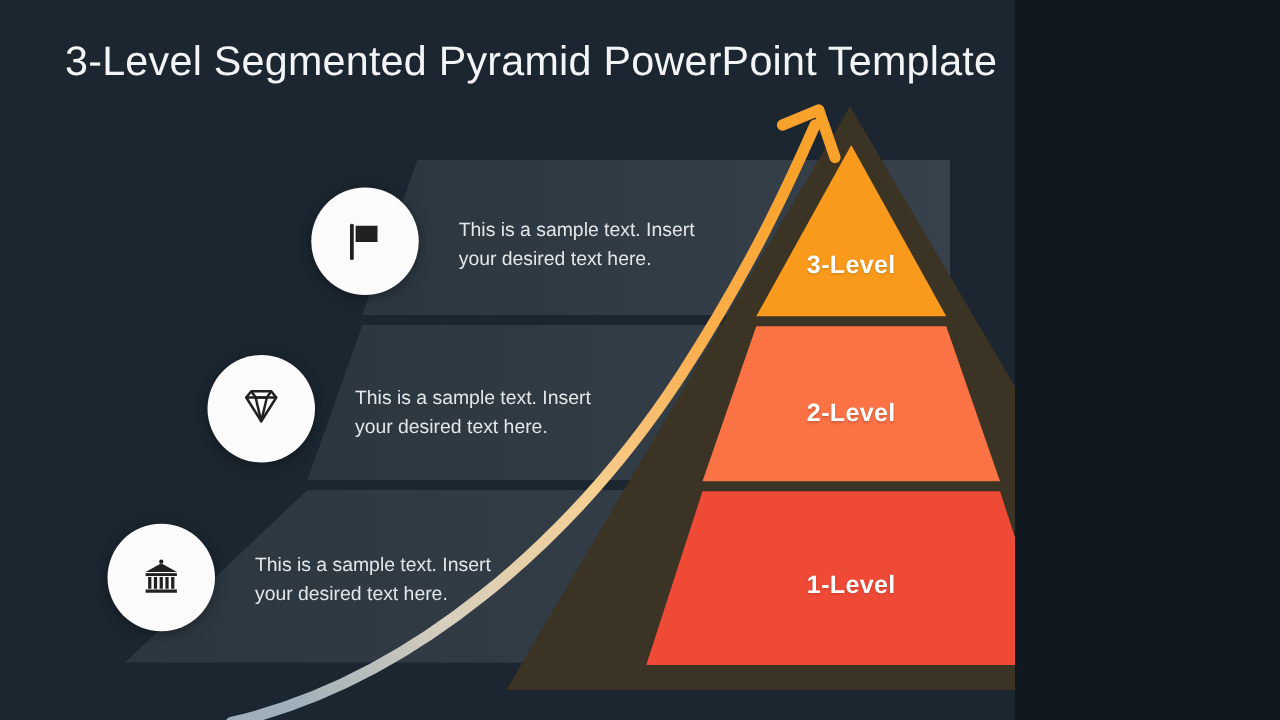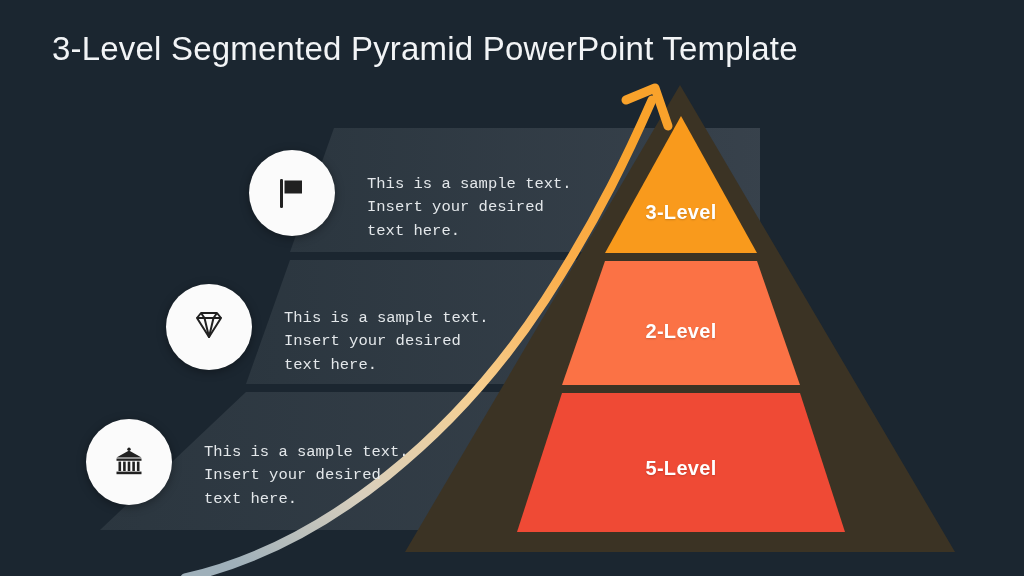--- a/index.html
+++ b/index.html
@@ -2,21 +2,21 @@
 <html><head>
 <meta charset="utf-8">
 <style>
   html, body {
     margin: 0;
     padding: 0;
     background: #11181f;
   }
   #slide {
     position: relative;
-    width: 1024px;
+    width: 812px;
     height: 576px;
     background: #1b2630;
     overflow: hidden;
     font-family: "Liberation Sans", sans-serif;
   }
 
   
   #title {
     position: absolute;
     left: 52px;
@@ -33,21 +33,21 @@
     position: absolute;
     left: 0;
     top: 0;
     width: 1024px;
     height: 576px;
   }
   #banners-layer { z-index: 2; }
   #pyramid-layer { z-index: 3; }
   #arrow-layer   { z-index: 4; }
   #icons-layer   { z-index: 6; }
-  #text-layer    { z-index: 5; font-family: Liberation Mono, monospace; }
+  #text-layer    { z-index: 5; }
 
   
   .icon-circle {
     position: absolute;
     width: 86px;
     height: 86px;
     border-radius: 50%;
     background: #fbfbfb;
     display: flex;
     align-items: center;
@@ -122,21 +122,21 @@
       </linearGradient>
     </defs>
 
     <path d="M 185,578 C 330,545 460,430 545,300 C 600,215 630,150 652,100" fill="none" stroke="url(#arrowGrad)" stroke-width="9" stroke-linecap="round"></path>
 
     <path d="M 626,100 L 655,88 L 668,126" fill="none" stroke="#f9a22b" stroke-width="9" stroke-linecap="round" stroke-linejoin="round"></path>
   </svg>
 
   <div class="level-label" style="left:681px; top:201px;">3-Level</div>
   <div class="level-label" style="left:681px; top:320px;text-align:right;">2-Level</div>
-  <div class="level-label" style="left:681px; top:457px;">5-Level</div>
+  <div class="level-label" style="left:681px; top:457px;">1-Level</div>
 
   <div id="text-layer" class="layer" style="pointer-events:none;">
     <div class="banner-text" style="left:367px; top:173px;">This is a sample text. Insert your desired text here.</div>
     <div class="banner-text" style="left:284px; top:307px;">This is a sample text. Insert your desired text here.</div>
     <div class="banner-text" style="left:204px; top:441px;">This is a sample text. Insert your desired text here.</div>
   </div>
 
   <div id="icons-layer" class="layer" style="pointer-events:none;">
 
     <div class="icon-circle" style="left:249px; top:150px; pointer-events:auto;">

